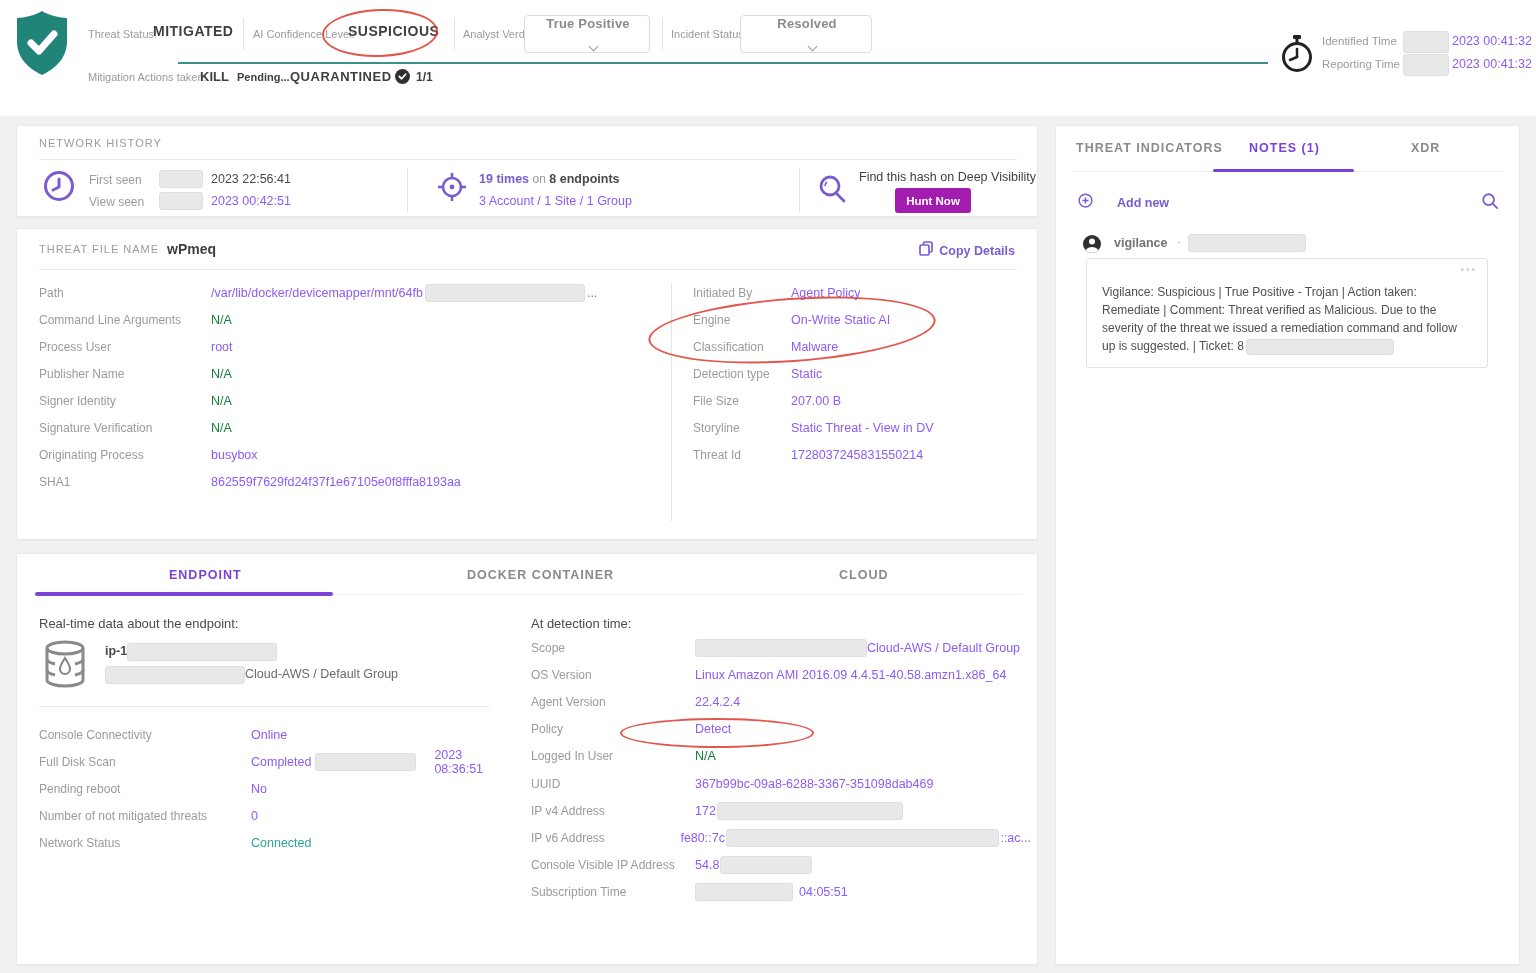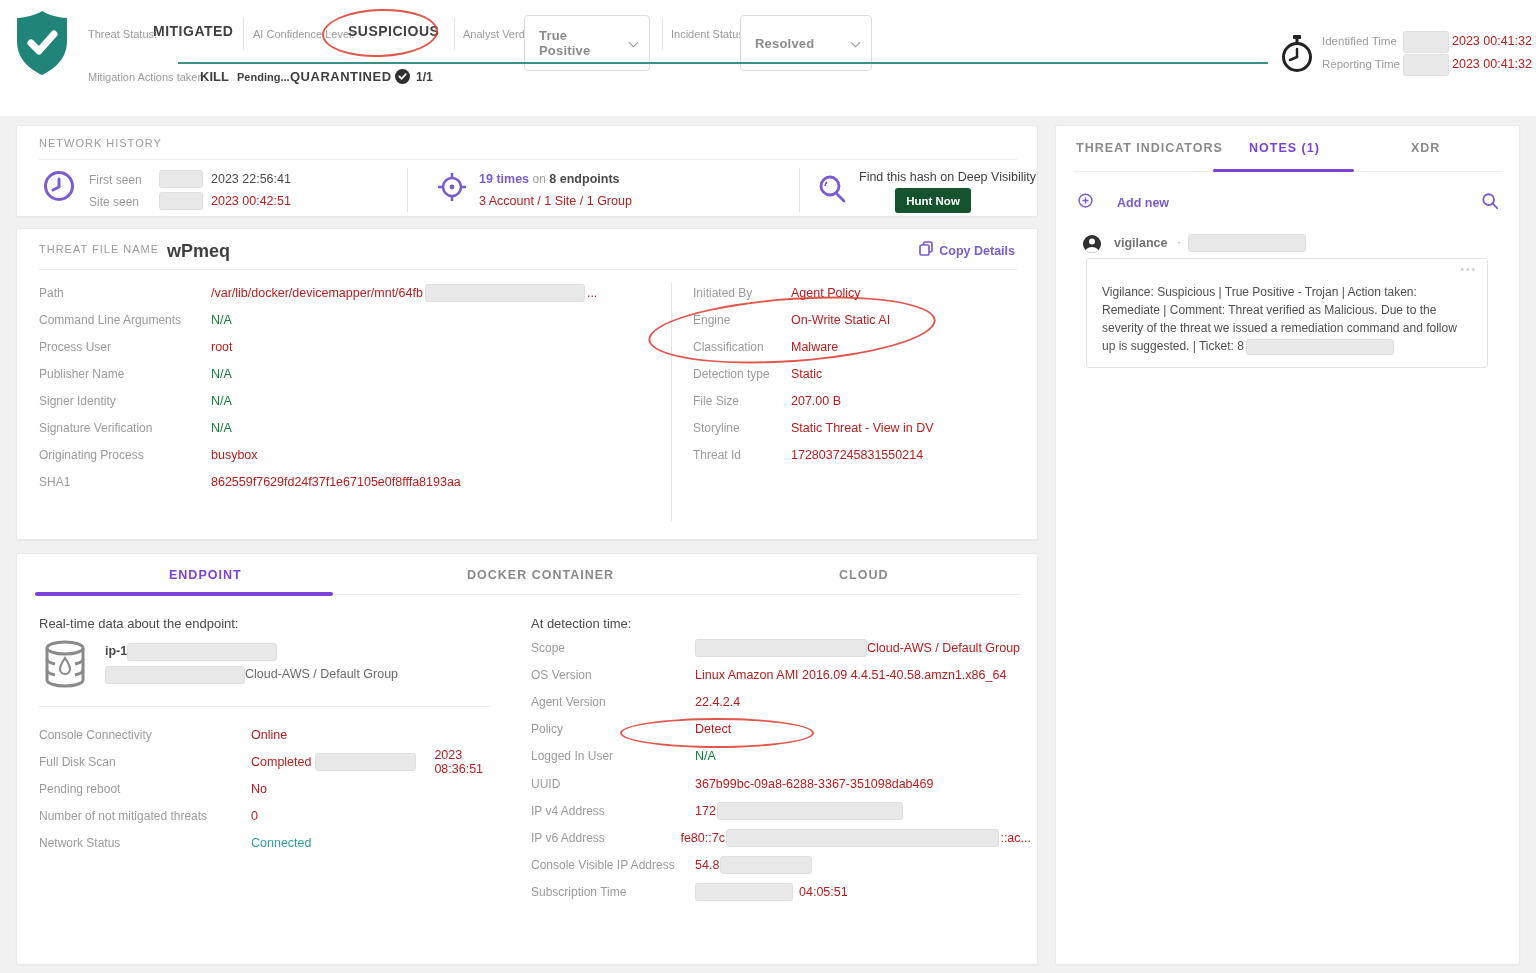--- a/index.html
+++ b/index.html
@@ -9,49 +9,49 @@
     font-family:"Liberation Sans", sans-serif;
     background:#f2f1f1;
     overflow:hidden;
     color:#4a4a4a;
   }
   
   .abs { position:absolute; }
   .card { position:absolute; background:#fff; border:1px solid #e9e9e9; border-radius:2px; box-shadow:0 1px 2px rgba(0,0,0,.04); }
   .lbl { color:#9b9b9b; font-size:12px; }
   .lbl-sm { color:#9b9b9b; font-size:11px; }
-  .val { color:#b91c1c; font-size:12.5px; }
+  .val { color:#8b5cf6; font-size:12.5px; }
   .val-bold { color:#3f3f3f; font-weight:bold; }
   .na { color:#15803d; }
   .teal-txt { color:#2fa19b; }
   .purple { color:#7a5cd0; }
   .redact { display:inline-block; background:#e9e8e8; border:1px solid #e0dfdf; border-radius:3px; height:18px; vertical-align:middle; }
   .hdiv { position:absolute; border-top:1px solid #ececec; }
   .vdiv { position:absolute; border-left:1px solid #e4e4e4; }
   .chev { display:inline-block; width:7px; height:7px; border-right:1.6px solid #9a9a9a; border-bottom:1.6px solid #9a9a9a; transform:rotate(45deg); margin-left:10px; margin-bottom:2px; }
   .red-ellipse { position:absolute; border:2.5px solid #dd382d; border-radius:50%; pointer-events:none; z-index:9; opacity:.85; }
   
   #header { position:absolute; left:0; top:0; width:1536px; height:116px; background:#fff; }
   .h-caps { font-size:14px; font-weight:bold; color:#3f3f3f; letter-spacing:.5px; }
-  .dropdown { position:absolute; height:56px; border:1px solid #ddd; border-radius:4px; background:#fff;
-              display:flex; align-items:center; padding:0 12px 0 14px; cursor:pointer; }
+  .dropdown { position:absolute; height:38px; border:1px solid #ddd; border-radius:4px; background:#fff;
+              display:flex; align-items:center; padding:0 12px 0 14px; cursor:pointer;flex-direction:column; }
   .dropdown span.txt { font-size:13px; color:#8c8c8c; font-weight:bold; letter-spacing:.2px; flex:1; }
   .teal-line { position:absolute; background:#3a9187; height:2px; }
   .badge-check { display:inline-flex; width:15px; height:15px; border-radius:50%; background:#2f2f2f; align-items:center; justify-content:center; }
   
   .frow { height:27.1px; display:flex; align-items:center; }
   .frow .l { flex:0 0 auto; }
   .frow27 { height:27.2px; display:flex; align-items:center; }
   
   .tab { font-size:12.5px; letter-spacing:1px; color:#8a8a8a; font-weight:bold; cursor:pointer; }
   .tab.active { color:#7a42d8; }
   .tabbar-line { position:absolute; background:#efefef; height:1px; }
   .tabbar-active { position:absolute; background:#7a42d8; height:4px; border-radius:2px; }
   
-  .hunt-btn { position:absolute; background:#14532d; color:#fff; font-size:11.5px; font-weight:bold;
+  .hunt-btn { position:absolute; background:#a21caf; color:#fff; font-size:11.5px; font-weight:bold;
               border-radius:3px; display:flex; align-items:center; justify-content:center; cursor:pointer; }
   .note-card { position:absolute; border:1px solid #e2e2e2; border-radius:3px; background:#fff; }
   .more-dots { color:#cfcfcf; font-size:10px; letter-spacing:2px; cursor:pointer; }
 </style>
 </head>
 <body>
 
 <div id="header">
   <span class="abs" style="left:10px; top:8px;">
     <svg width="64" height="70" viewBox="0 0 64 70">
@@ -120,21 +120,21 @@
 
   <span class="abs" style="left:26px; top:44px;">
     <svg width="32" height="32" viewBox="0 0 32 32">
       <circle cx="16" cy="16" r="13.5" fill="none" stroke="#7a5cd0" stroke-width="3"></circle>
       <path d="M16 9 L16 17 L10 20" fill="none" stroke="#7a5cd0" stroke-width="3" stroke-linecap="round" stroke-linejoin="round"></path>
     </svg>
   </span>
   <span class="abs lbl" style="left:72px; top:47px;">First seen</span>
   <span class="abs redact" style="left:142px; top:44px; width:44px;"></span>
   <span class="abs val val-bold" style="left:194px; top:46px; font-weight:normal; color:#4a4a4a;">2023 22:56:41</span>
-  <span class="abs lbl" style="left:72px; top:69px;">Site seen</span>
+  <span class="abs lbl" style="left:72px; top:69px;">View seen</span>
   <span class="abs redact" style="left:142px; top:66px; width:44px;"></span>
   <span class="abs val" style="left:194px; top:68px;">2023 00:42:51</span>
 
   <span class="vdiv" style="left:390px; top:42px; height:44px;"></span>
 
   <span class="abs" style="left:420px; top:46px;">
     <svg width="30" height="30" viewBox="0 0 30 30">
       <circle cx="15" cy="15" r="9" fill="none" stroke="#7a5cd0" stroke-width="2.6"></circle>
       <circle cx="15" cy="15" r="2.4" fill="#7a5cd0"></circle>
       <line x1="15" y1="1" x2="15" y2="7" stroke="#7a5cd0" stroke-width="2.6"></line>
@@ -158,21 +158,21 @@
       <line x1="19" y1="19" x2="27" y2="27" stroke="#7a5cd0" stroke-width="2.8" stroke-linecap="round"></line>
       <path d="M8 12 a5 5 0 0 1 2-4" stroke="#7a5cd0" stroke-width="1.6" fill="none"></path>
     </svg>
   </span>
   <span class="abs" style="left:842px; top:44px; font-size:12.5px; color:#3f3f3f;">Find this hash on Deep Visibility</span>
   <div class="hunt-btn" style="left:878px; top:62px; width:76px; height:25px;">Hunt Now</div>
 </div>
 
 <div class="card" style="left:16px; top:228px; width:1022px; height:312px;">
   <span class="abs lbl-sm" style="left:22px; top:14px; letter-spacing:1px;">THREAT FILE NAME</span>
-  <span class="abs val-bold" style="left:150px; top:12px; font-size:18px;">wPmeq</span>
+  <span class="abs val-bold" style="left:150px; top:12px; font-size:14px;">wPmeq</span>
 
   <span class="abs" style="right:22px; top:12px; cursor:pointer; display:flex; align-items:center; gap:6px;">
     <span>
       <svg width="14" height="15" viewBox="0 0 14 15">
         <rect x="1" y="4" width="9" height="10" rx="1.5" fill="none" stroke="#7a5cd0" stroke-width="1.7"></rect>
         <path d="M4.5 4 V2.5 A1.5 1.5 0 0 1 6 1 H11.5 A1.5 1.5 0 0 1 13 2.5 V9.5 A1.5 1.5 0 0 1 11.5 11 H10" fill="none" stroke="#7a5cd0" stroke-width="1.7"></path>
       </svg>
     </span>
     <span class="purple" style="font-size:12.5px; font-weight:bold;">Copy Details</span>
   </span>

